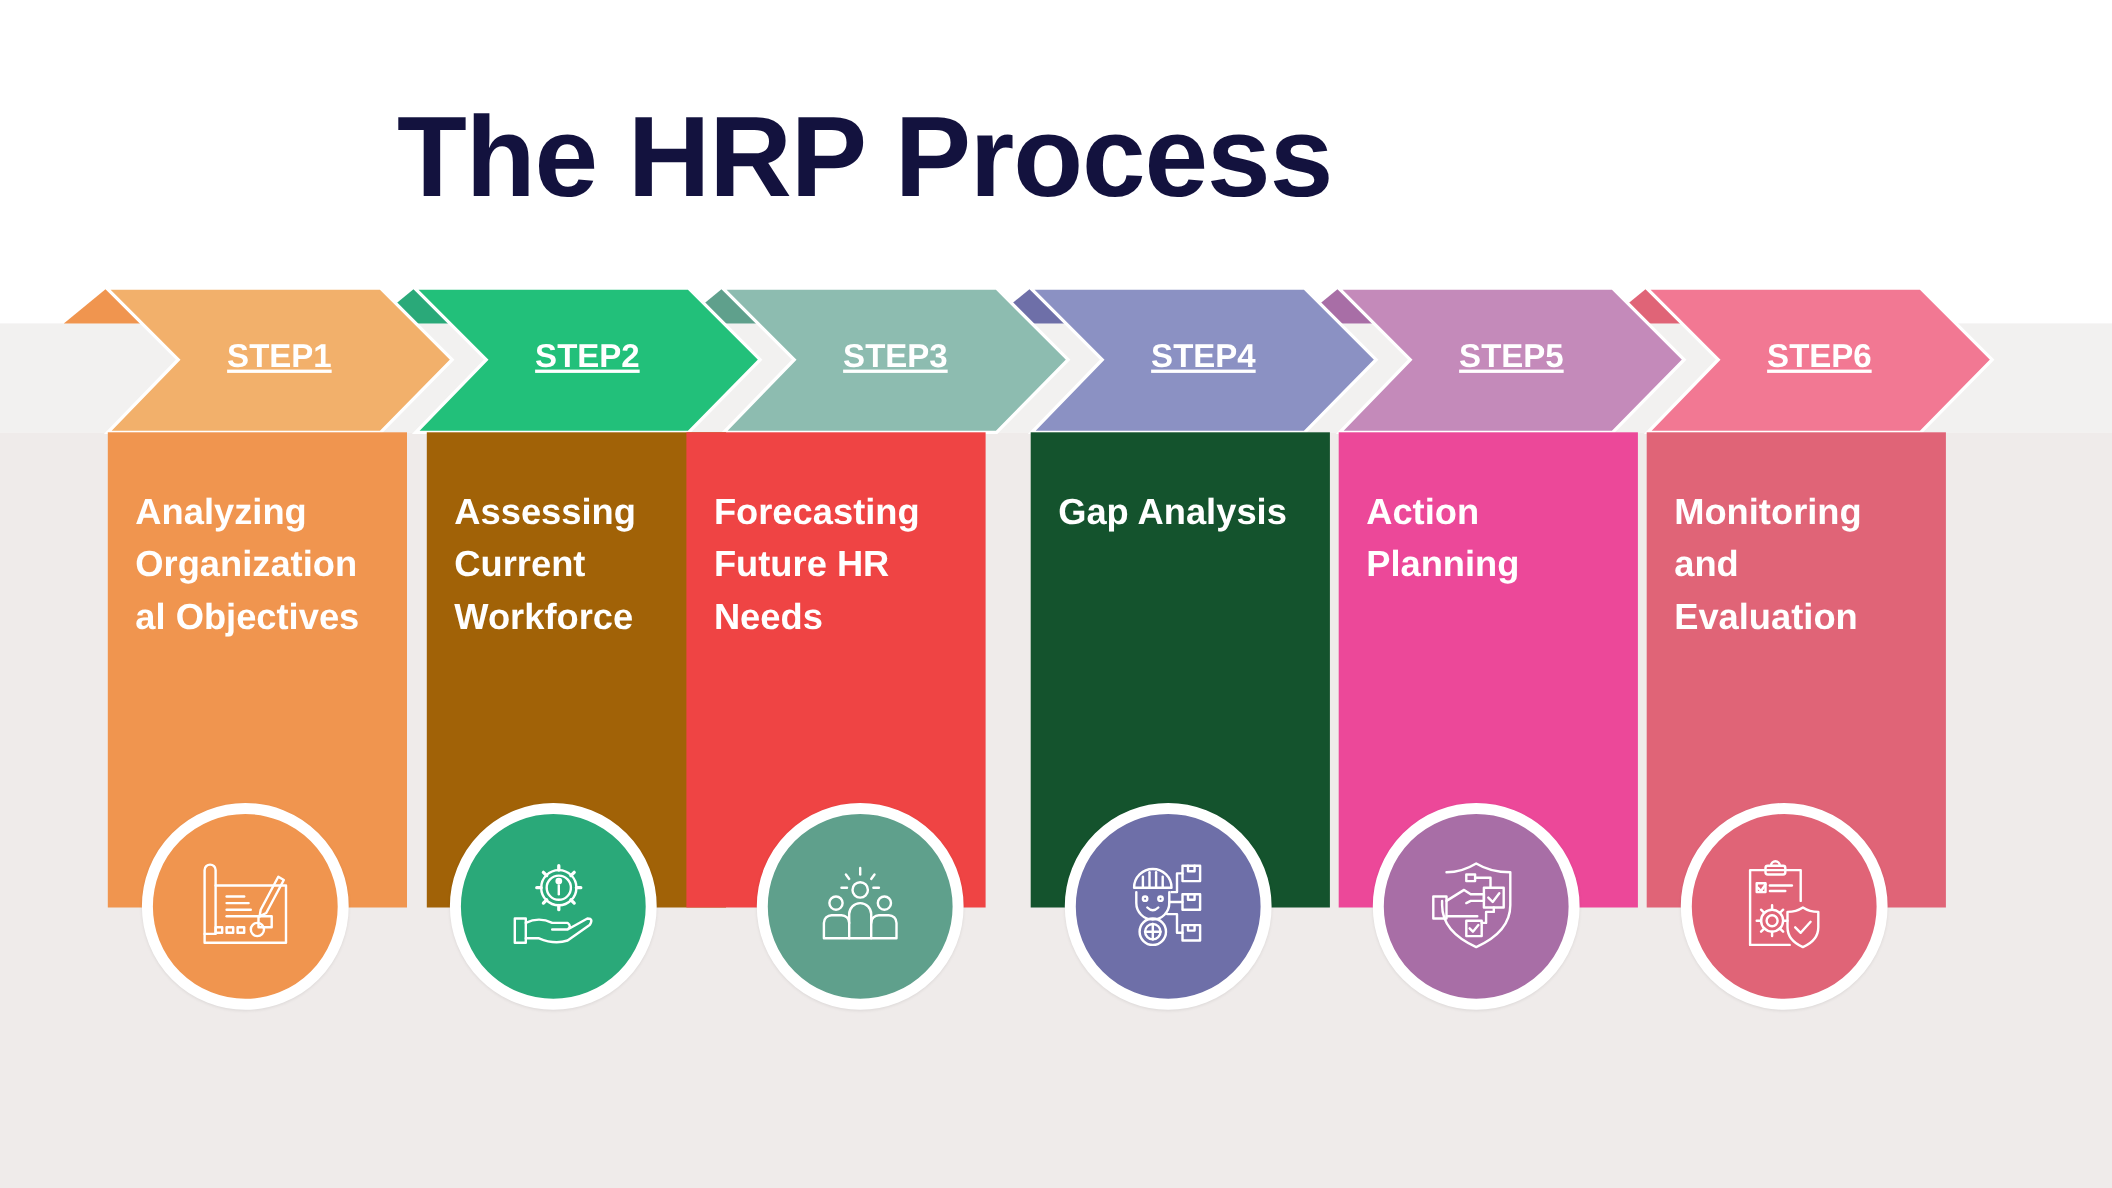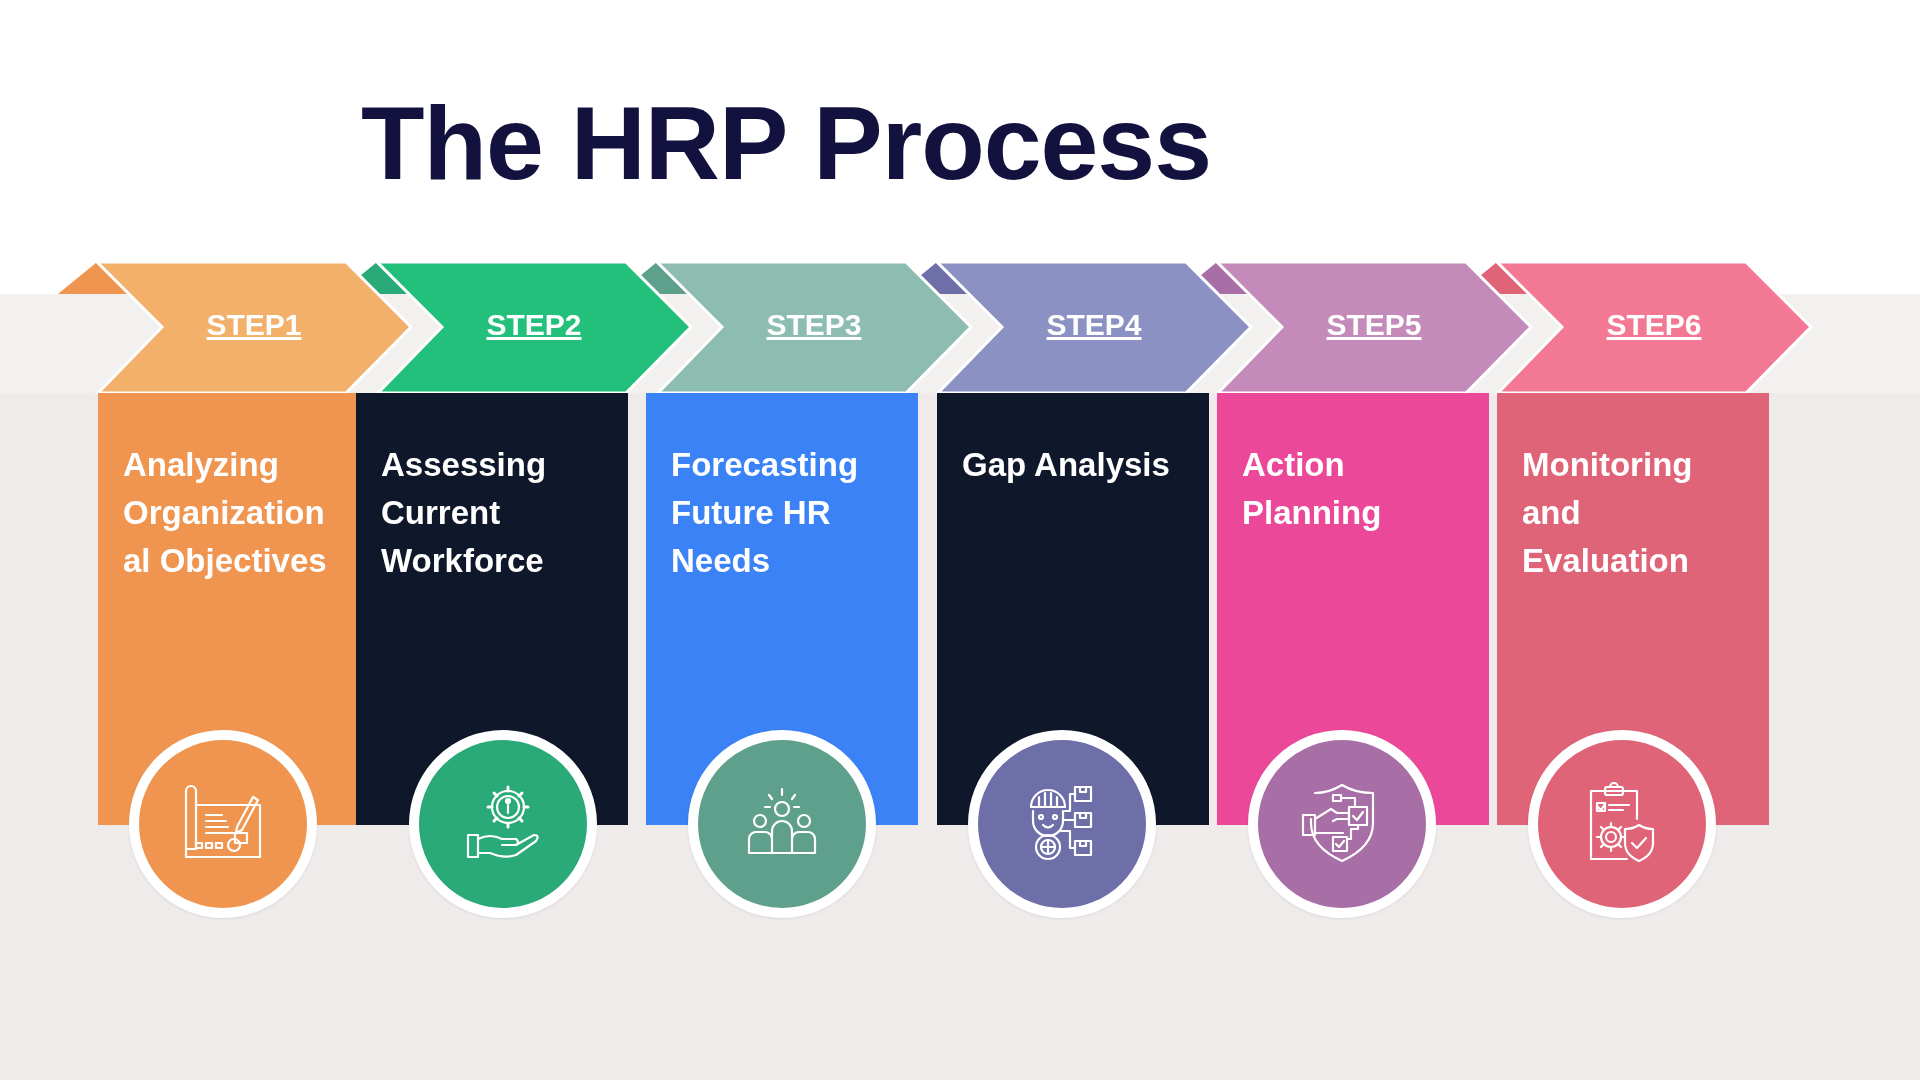--- a/index.html
+++ b/index.html
@@ -70,31 +70,31 @@
 <div class="step-label" style="left:722px">STEP3</div>
 <div class="step-label" style="left:1002px">STEP4</div>
 <div class="step-label" style="left:1282px">STEP5</div>
 <div class="step-label" style="left:1562px">STEP6</div>
 
 <div class="body" style="left:98px;background:#f0954f">
   <div class="body-text">Analyzing
 Organization
 al Objectives</div>
 </div>
-<div class="body" style="left:356px;background:#0f172a">
+<div class="body" style="left:388px;background:#a16207">
   <div class="body-text">Assessing
 Current
 Workforce</div>
 </div>
-<div class="body" style="left:646px;background:#3b82f6">
+<div class="body" style="left:624px;background:#ef4444">
   <div class="body-text">Forecasting
 Future HR
 Needs</div>
 </div>
-<div class="body" style="left:937px;background:#0f172a">
+<div class="body" style="left:937px;background:#14532d">
   <div class="body-text">Gap Analysis</div>
 </div>
 <div class="body" style="left:1217px;background:#ec4899">
   <div class="body-text">Action
 Planning</div>
 </div>
 <div class="body" style="left:1497px;background:#e06477">
   <div class="body-text">Monitoring
 and
 Evaluation</div>

